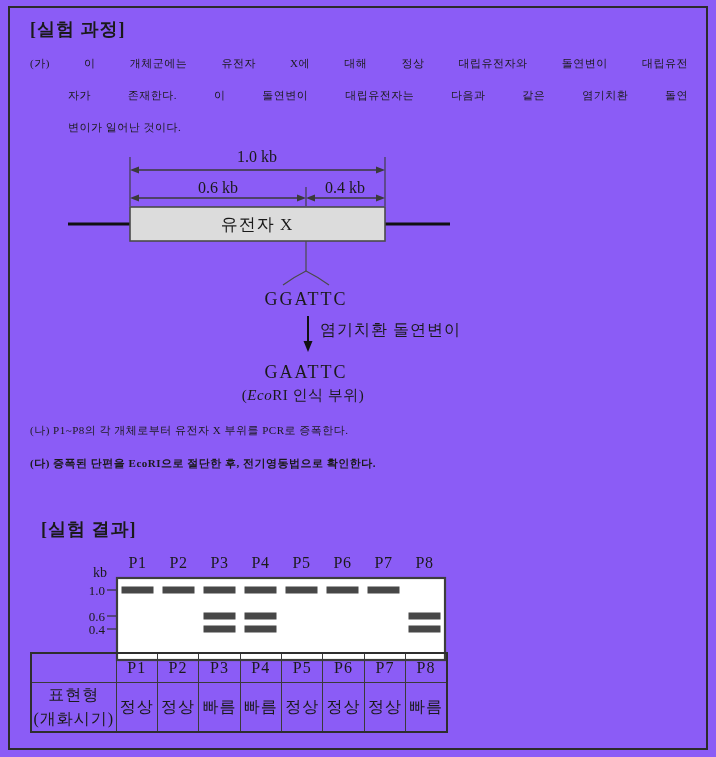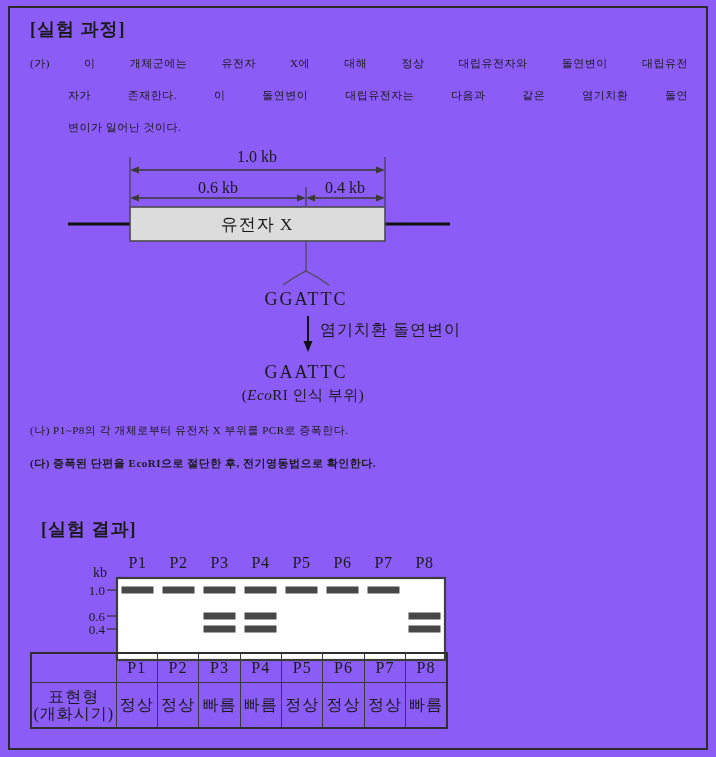--- a/index.html
+++ b/index.html
@@ -64,21 +64,21 @@
   }
   table.pheno td{
     border:1.4px solid #3a3a3a;
     text-align:center;vertical-align:middle;
     font-size:16px;
     padding:0;
     letter-spacing:1px;
   }
   table.pheno tr.hdr td{height:28px;}
   table.pheno tr.dat td{height:44px;}
-  td.rowhead{white-space:pre-line;font-size:15px;line-height:17px;letter-spacing:0;}
+  td.rowhead{white-space:pre-line;font-size:15px;line-height:24px;letter-spacing:0;}
   col.c0{width:85px;}
 </style>
 </head>
 <body>
 
 <div class="page">
   <div class="page-border"></div>
 
   <div class="abs heading" style="left:30px;top:17px;">[실험 과정]</div>
 

